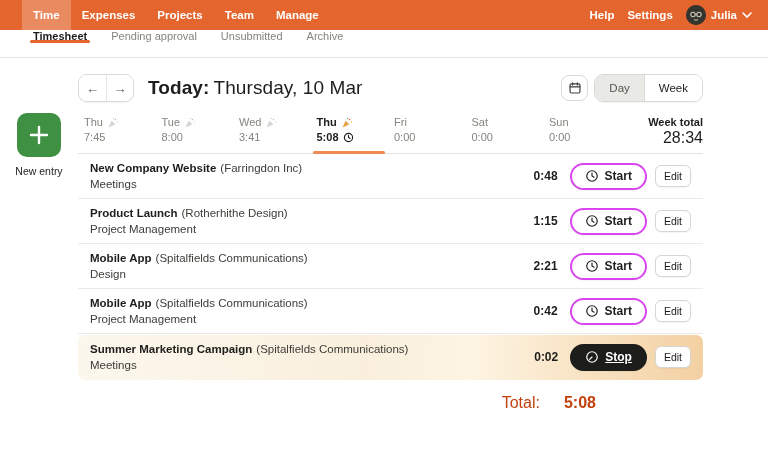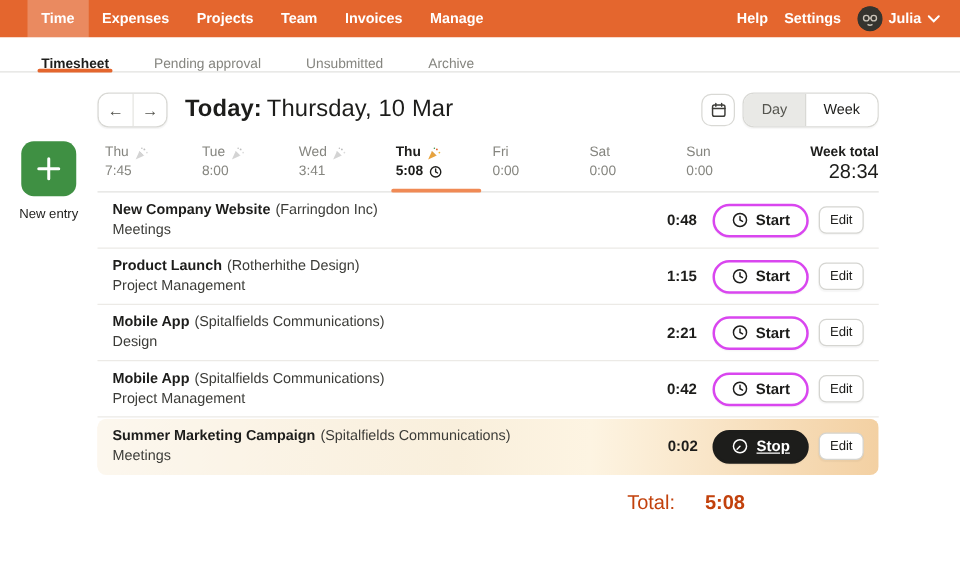--- a/index.html
+++ b/index.html
@@ -10,21 +10,21 @@
   }
   
   .topbar { height:30px; background:#e4662e; display:flex; align-items:stretch; padding-left:22px; }
   .nav-item { display:flex; align-items:center; padding:0 11px; color:#fff; font-size:11.5px; font-weight:700; cursor:pointer; }
   .nav-item.active { background:rgba(255,255,255,.24); }
   .topbar-right { margin-left:auto; display:flex; align-items:center; gap:13px; padding-right:16px; }
   .topbar-link { color:#fff; font-size:11.5px; font-weight:700; cursor:pointer; }
   .avatar { width:20px; height:20px; border-radius:50%; background:#35342f; display:flex; align-items:center; justify-content:center; overflow:hidden; }
   .user-menu { display:flex; align-items:center; gap:5px; cursor:pointer; }
   
-  .tabbar { height:28px; background:#fff; border-bottom:1px solid #e2e2df; display:flex; align-items:flex-end; padding-left:33px; gap:36px; }
+  .tabbar { height:28px; background:#fff; border-bottom:1px solid #e2e2df; display:flex; align-items:flex-start; padding-left:33px; gap:24px; }
   .tab { display:flex; align-items:center; font-size:11px; color:#85857f; position:relative; cursor:pointer; }
   .tab.active { color:#1d1d1b; font-weight:700; }
   .tab.active::after { content:""; position:absolute; left:-3px; right:-3px; bottom:-1px; height:3px; background:#e4662e; border-radius:2px; }
   
   .page-header { margin:16px 65px 0 78px; display:flex; align-items:center; }
   .nav-arrows { display:inline-flex; border:1px solid #d9d9d5; border-radius:9px; overflow:hidden; background:#fff; box-shadow:0 1px 1px rgba(0,0,0,.05); }
   .nav-arrow { width:27px; height:26px; display:flex; align-items:center; justify-content:center; background:#fff; border:none; color:#55554f; font-size:13px; cursor:pointer; font-family:"Liberation Sans",sans-serif; }
   .nav-arrow + .nav-arrow { border-left:1px solid #e6e6e2; }
   .page-title { margin-left:14px; font-size:19px; color:#1d1d1b; letter-spacing:.1px; }
   .page-title .prefix { font-weight:700; }
@@ -74,21 +74,20 @@
   svg { display:block; }
 </style>
 </head>
 <body>
 
 <div class="topbar">
   <div class="nav-item active">Time</div>
   <div class="nav-item">Expenses</div>
   <div class="nav-item">Projects</div>
   <div class="nav-item">Team</div>
-  <div class="nav-item">Invoices</div>
   <div class="nav-item">Manage</div>
   <div class="topbar-right">
     <span class="topbar-link">Help</span>
     <span class="topbar-link">Settings</span>
     <div class="user-menu">
       <span class="avatar">
         <svg width="20" height="20" viewBox="0 0 20 20">
           <circle cx="10" cy="10" r="10" fill="#35342f"></circle>
           <circle cx="7" cy="9.5" r="2.2" fill="none" stroke="#c9c3b8" stroke-width="1.1"></circle>
           <circle cx="13" cy="9.5" r="2.2" fill="none" stroke="#c9c3b8" stroke-width="1.1"></circle>

